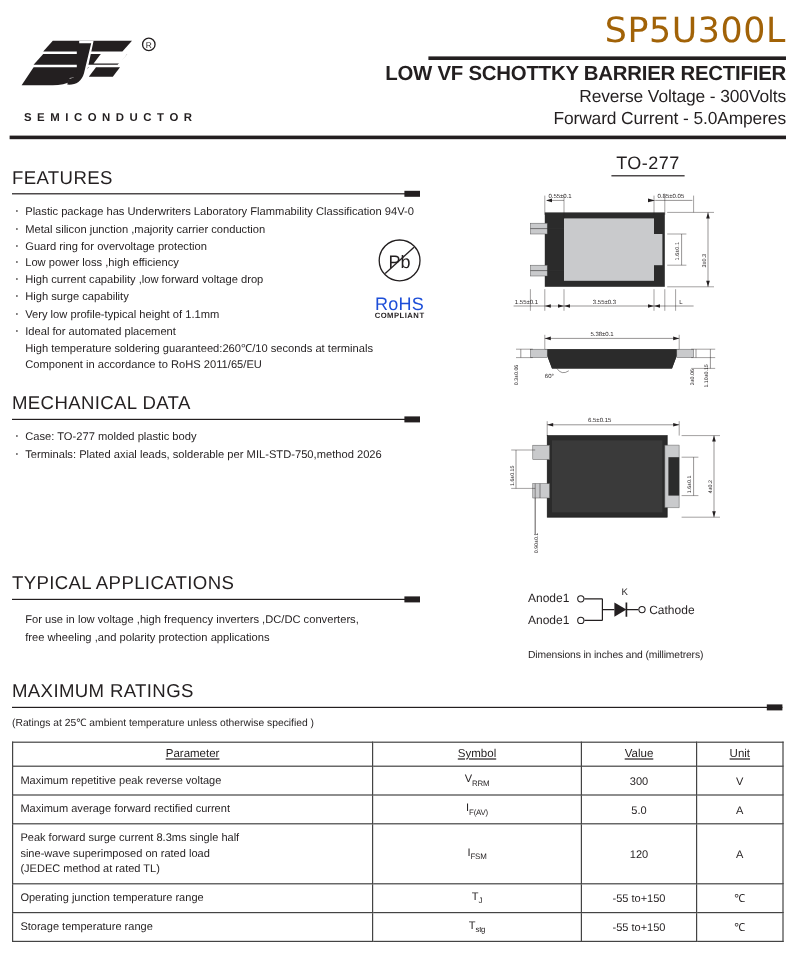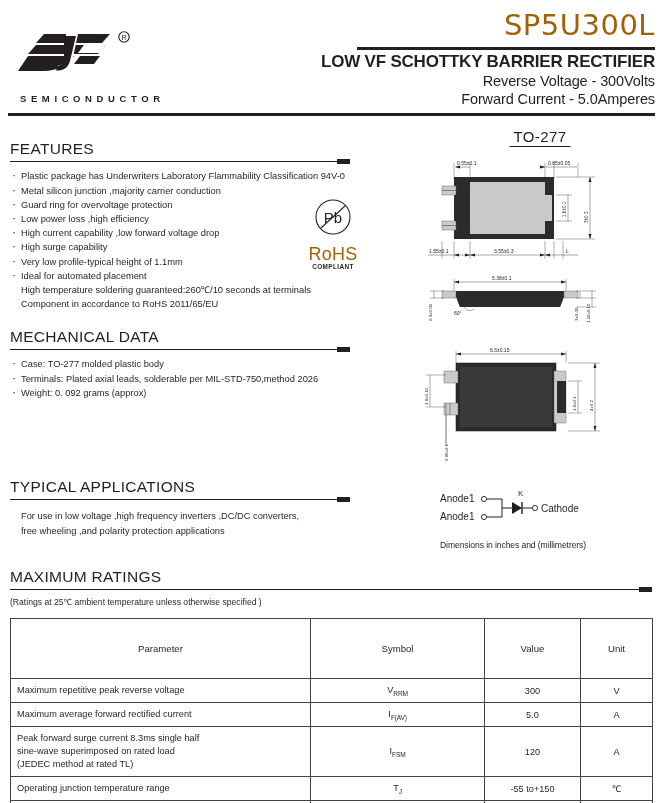--- a/index.html
+++ b/index.html
@@ -49,21 +49,21 @@
     font-size:9.3px;line-height:14.2px;color:#231f20;
     padding-left:11px;position:relative;white-space:nowrap;
   }
   .bullets li.b::before{
     content:"·";position:absolute;left:2px;top:-1px;font-size:12px;color:#231f20;
   }
   .bullets li.nb{padding-left:11px;}
 
   
   .rohs{position:absolute;left:296px;top:196px;width:74px;text-align:center;}
-  .rohs-txt{font-size:18px;letter-spacing:0.2px;margin-top:2px;color:#a16207;}
+  .rohs-txt{font-size:15px;letter-spacing:0.2px;margin-top:2px;color:#1d4ed8;}
   .rohs-sub{font-size:6.4px;letter-spacing:0.4px;font-weight:700;color:#231f20;margin-top:-2px;}
 
   
   .pkg{position:absolute;left:420px;top:128px;width:240px;}
   .pkg-title{
     text-align:center;font-size:15px;letter-spacing:0.4px;color:#231f20;
     border-bottom:1.6px solid #231f20;display:inline-block;padding:0 4px 1px 4px;
     position:relative;left:50%;transform:translateX(-50%);
   }
   .dim-note{
@@ -73,21 +73,21 @@
   
   .ratings-note{position:absolute;left:10px;top:596px;font-size:8.6px;color:#231f20;}
   table.ratings{
     position:absolute;left:10px;top:618px;width:642px;
     border-collapse:collapse;table-layout:fixed;
   }
   table.ratings th,table.ratings td{
     border:1px solid #444;font-weight:400;color:#231f20;
     font-size:9.2px;padding:5px 6px;vertical-align:middle;
   }
-  table.ratings th{text-align:center;font-size:9.6px;padding:24px 6px;}
+  table.ratings th{text-align:center;font-size:9.6px;padding:4px 6px;text-decoration:underline;}
   td.param{text-align:left;line-height:13px;}
   td.ctr{text-align:center;}
   .sub{font-size:6.6px;vertical-align:sub;letter-spacing:-0.2px;}
   col.c1{width:300px;}col.c2{width:174px;}col.c3{width:96px;}col.c4{width:72px;}
 </style>
 </head>
 <body>
 
 <div class="page">
 
@@ -141,21 +141,20 @@
     <div class="rohs-txt">RoHS</div>
     <div class="rohs-sub">COMPLIANT</div>
   </div>
 
   <div class="sec" style="left:10px;top:328px;width:340px;">
     <div class="sec-title">MECHANICAL DATA</div>
     <div class="sec-rule"></div>
     <ul class="bullets">
       <li class="b">Case: TO-277  molded plastic body</li>
       <li class="b">Terminals: Plated axial leads, solderable per MIL-STD-750,method 2026</li>
-      <li class="b">Weight: 0. 092 grams (approx)</li>
     </ul>
   </div>
 
   <div class="sec" style="left:10px;top:478px;width:340px;">
     <div class="sec-title">TYPICAL  APPLICATIONS</div>
     <div class="sec-rule"></div>
     <ul class="bullets" style="margin-top:9px;">
       <li class="nb">For use in low voltage ,high frequency inverters ,DC/DC  converters,</li>
       <li class="nb">free wheeling ,and polarity protection applications</li>
     </ul>

